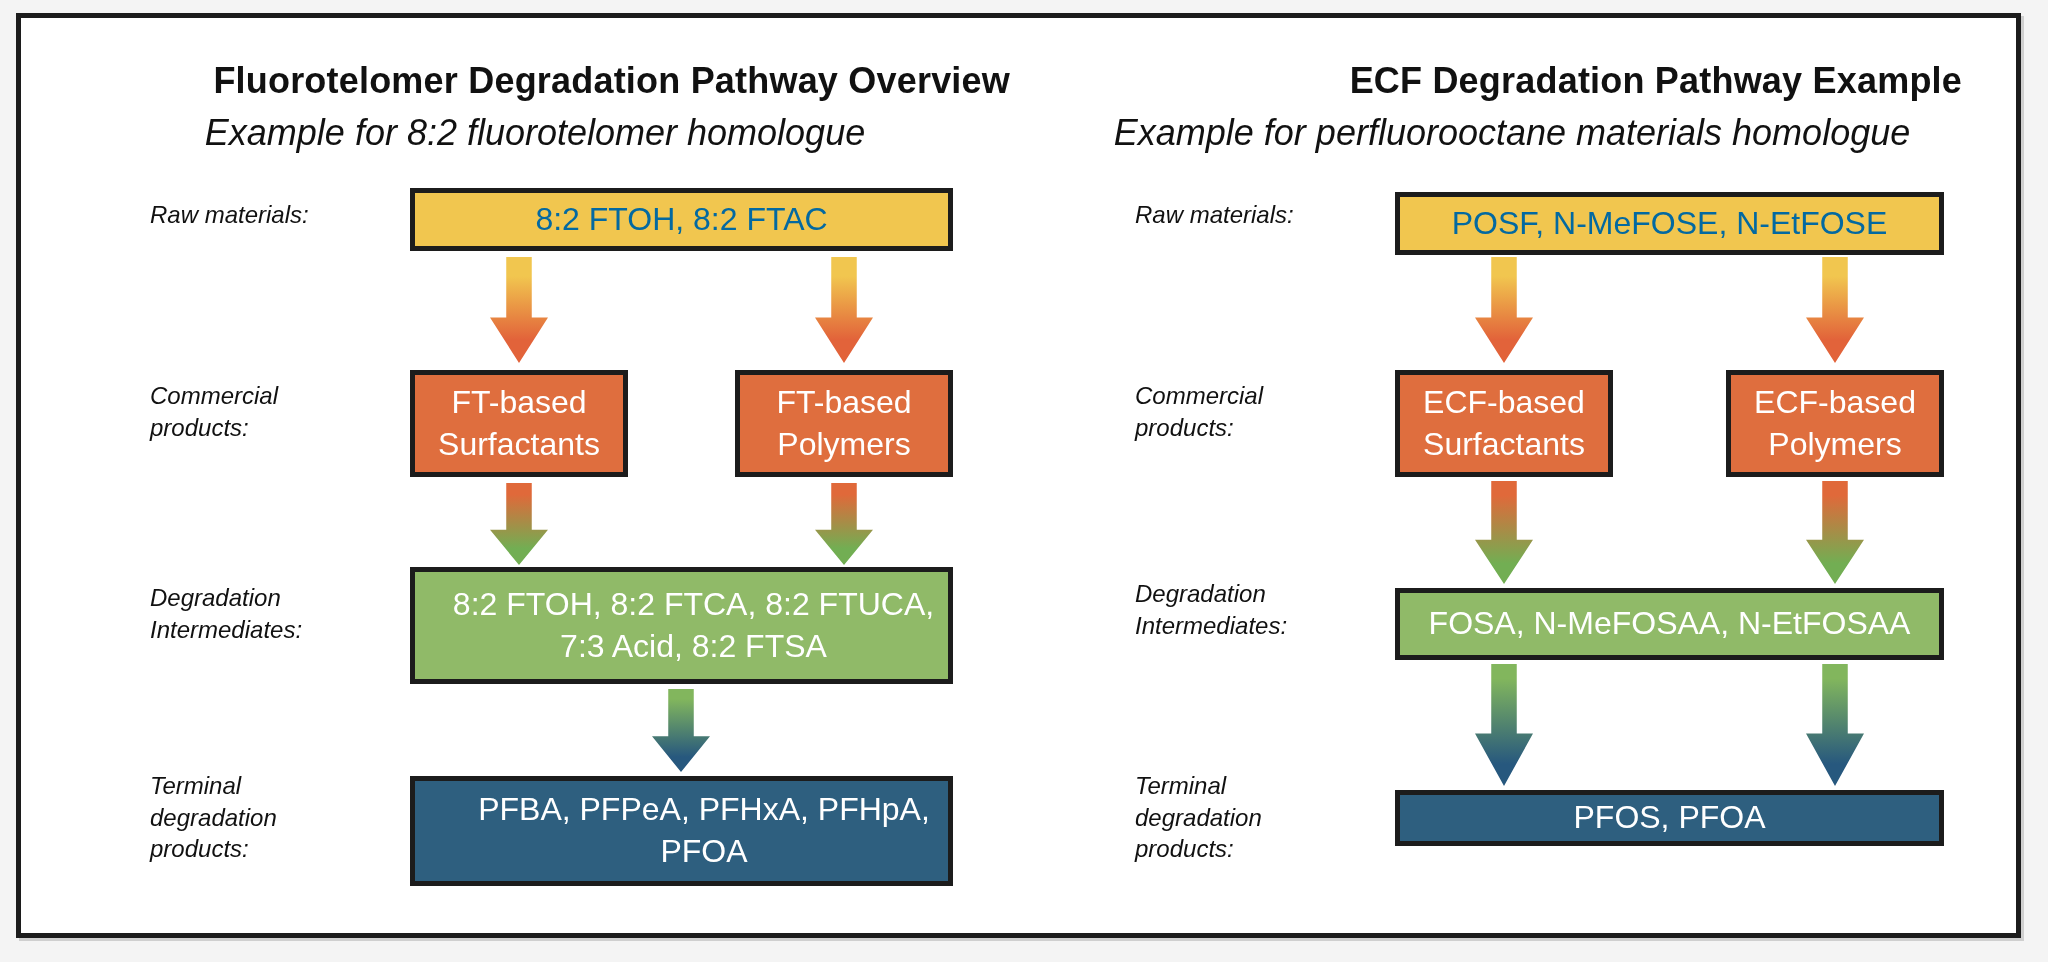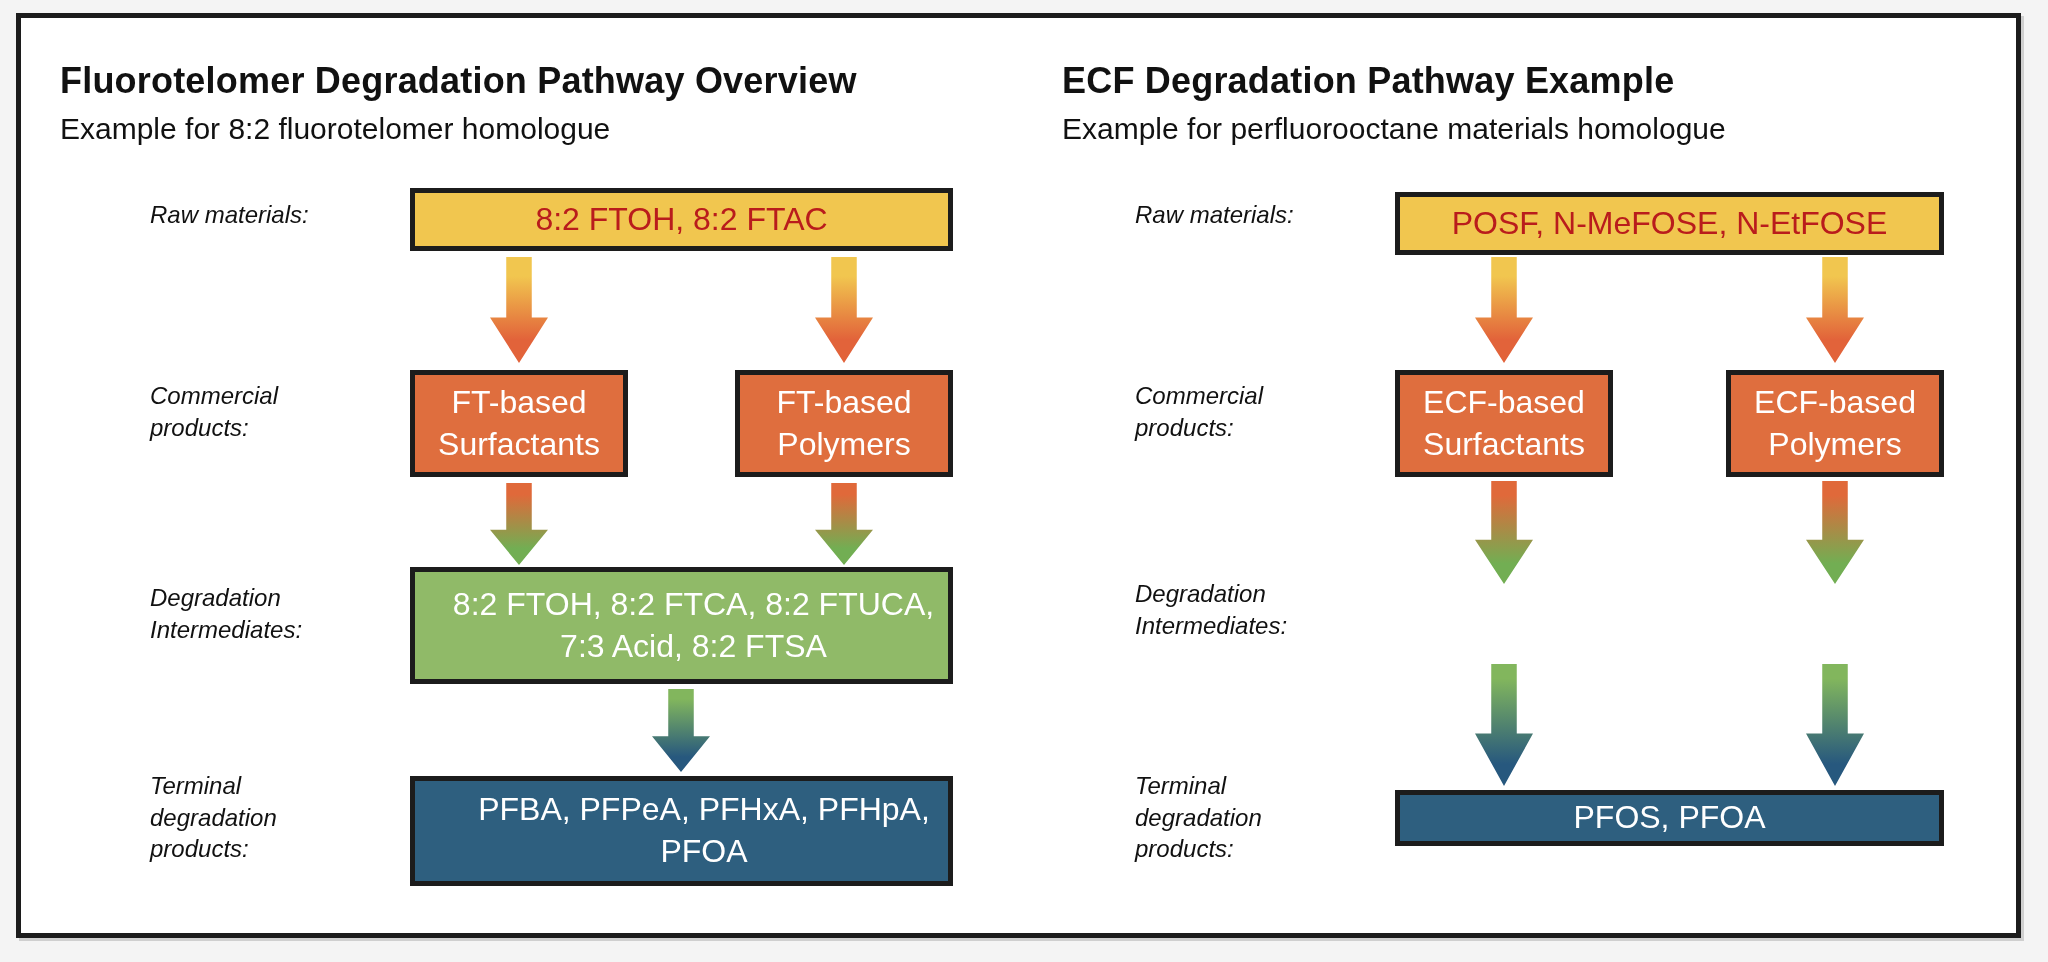--- a/index.html
+++ b/index.html
@@ -31,26 +31,28 @@
     background:var(--c-frame);
     border:5px solid var(--c-border);
     box-sizing:border-box;
     box-shadow:3px 3px 0 rgba(0,0,0,0.15);
   }
   .panel{position:absolute; inset:0;}
   .title{
     position:absolute;
     font-size:36px;
     font-weight:bold;
-    text-align:left;
+    text-align:right;
     letter-spacing:0.2px;
   }
   .subtitle{
     position:absolute;
-    font-size:30px;
+    font-size:36px;
+    font-style:italic;
+    text-align:center;
   }
   .rowlabel{
     position:absolute;
     width:250px;
     font-size:24px;
     font-style:italic;
     line-height:1.32;
     text-align:left;
     white-space:pre-line;
   }
@@ -59,21 +61,21 @@
     box-sizing:border-box;
     border:5px solid var(--c-border);
     display:flex;
     align-items:center;
     justify-content:center;
     text-align:center;
     font-size:32px;
     line-height:1.3;
     white-space:pre-line;
   }
-  .box.yellow{background:var(--c-yellow); color:#b91c1c;}
+  .box.yellow{background:var(--c-yellow); color:#0369a1;}
   .box.orange{background:var(--c-orange); color:#fff;}
   .box.green {background:var(--c-green);  color:#fff;}
   .box.blue  {background:var(--c-blue);   color:#fff;}
   .arrow{
     position:absolute;
     width:58px;
     clip-path:polygon(28% 0, 72% 0, 72% 57%, 100% 57%, 50% 100%, 0 57%, 28% 57%);
   }
   .arrow.yo{background:linear-gradient(180deg, var(--c-yellow) 18%, #E2633A 78%);}
   .arrow.og{background:linear-gradient(180deg, #E0693A 14%, #72AE53 80%);}
@@ -134,20 +136,21 @@
     <div class="box orange" style="left:1395px; top:370px; width:218px; height:107px;">ECF-based
 Surfactants</div>
     <div class="box orange" style="left:1726px; top:370px; width:218px; height:107px;">ECF-based
 Polymers</div>
 
     <div class="arrow og" style="left:1475px; top:481px; height:103px;"></div>
     <div class="arrow og" style="left:1806px; top:481px; height:103px;"></div>
 
     <div class="rowlabel" style="left:1135px; top:578px;">Degradation
 Intermediates:</div>
+    <div class="box green" style="left:1395px; top:588px; width:549px; height:72px;">FOSA, N-MeFOSAA, N-EtFOSAA</div>
 
     <div class="arrow gb" style="left:1475px; top:664px; height:122px;"></div>
     <div class="arrow gb" style="left:1806px; top:664px; height:122px;"></div>
 
     <div class="rowlabel" style="left:1135px; top:770px;">Terminal
 degradation
 products:</div>
     <div class="box blue" style="left:1395px; top:790px; width:549px; height:56px;">PFOS, PFOA</div>
   </section>
 </div>

